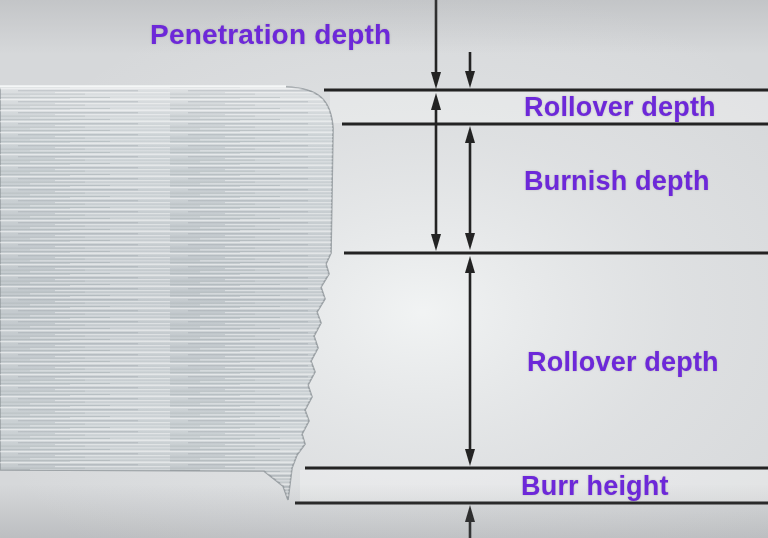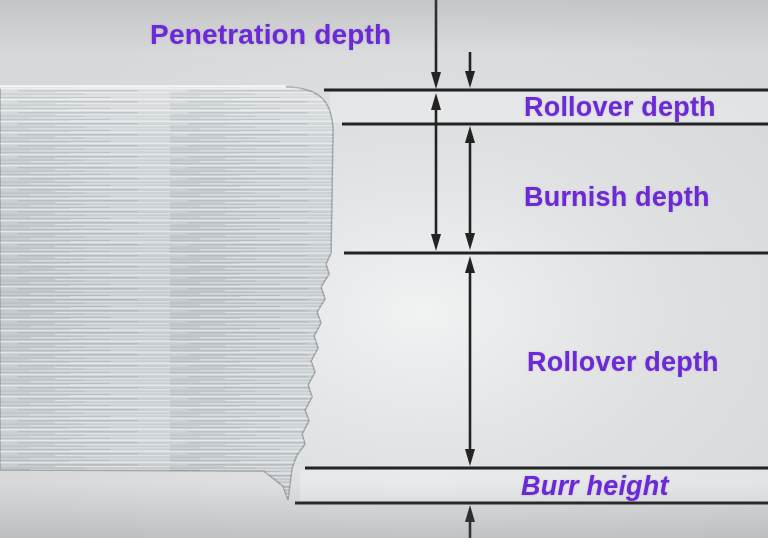--- a/index.html
+++ b/index.html
@@ -15,23 +15,23 @@
     font-weight:bold;
     color:#6d28d9;
     font-size:27px;
     letter-spacing:0.2px;
     white-space:nowrap;
     text-shadow:0 0 2px rgba(96,97,99,0.35);
     user-select:none;
   }
   .label.penetration{left:150px;top:19px;font-size:28px;}
   .label.rollover{left:524px;top:92px;}
-  .label.burnish{left:524px;top:182px;text-align:right;}
+  .label.burnish{left:524px;top:166px;text-align:right;}
   .label.fracture{left:527px;top:347px;}
-  .label.burr{left:521px;top:471px;font-style:italic;}
+  .label.burr{left:521px;top:471px;}
 </style>
 </head>
 <body>
 
 <div id="stage">
 
   <svg width="768" height="538" viewBox="0 0 768 538">
     <defs>
       <linearGradient id="metalShade" x1="0" y1="0" x2="0" y2="1">
         <stop offset="0" stop-color="#dcdfe1"></stop>

